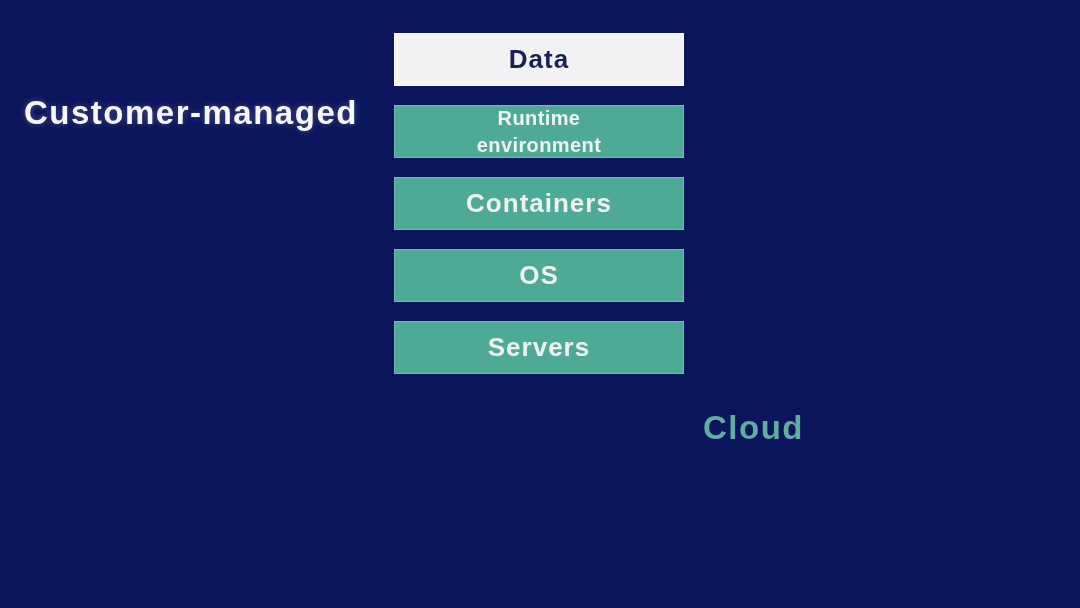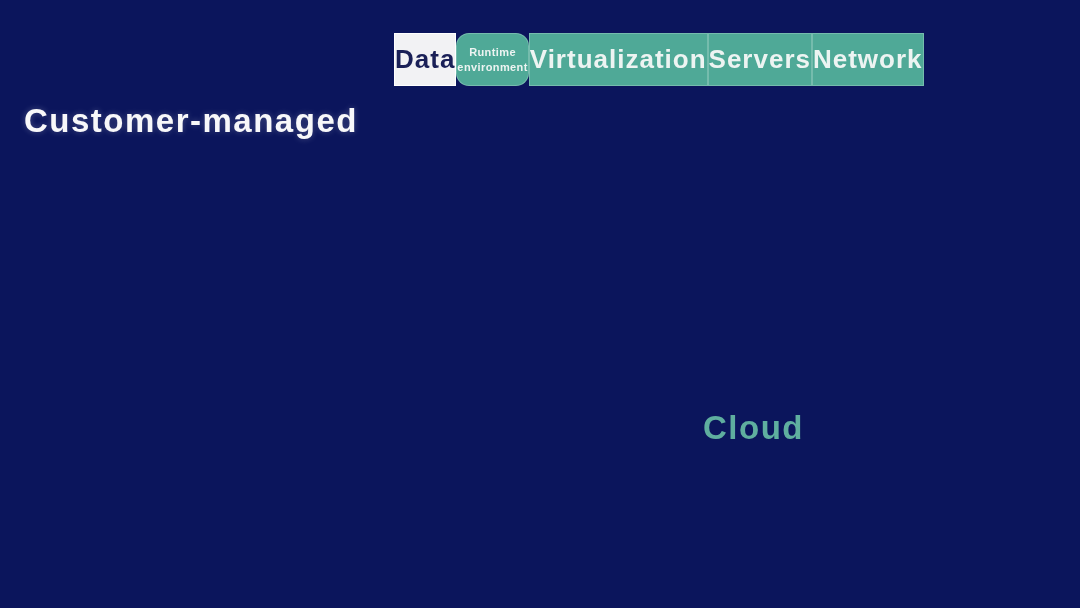--- a/index.html
+++ b/index.html
@@ -20,22 +20,22 @@
   }
   .canvas{
     position:relative;
     width:1080px;height:608px;
   }
   .stack{
     position:absolute;
     left:394px; top:33px;
     width:290px;
     display:flex;
-    flex-direction:row;
-    gap:0;
+    flex-direction:column;
+    gap:19px;
   }
   .layer{
     height:53px;
     box-sizing:border-box;
     display:flex;
     align-items:center;
     justify-content:center;
     text-align:center;
     font-weight:700;
     font-size:26px;
@@ -45,36 +45,35 @@
     background:var(--customer-box-bg);
     color:var(--customer-box-text);
     border:1px solid #ffffff;
   }
   .layer.provider{
     background:var(--provider-box-bg);
     color:var(--provider-box-text);
     border:1px solid rgba(255,255,255,0.22);
   }
   .layer.small{
-    font-size:11px;
+    font-size:20px;
     line-height:1.35;
     letter-spacing:0.4px;
-    border-radius:13px;
   }
   .layer.small .wrap{
     display:inline-block;
     max-width:140px;
   }
   .side-label{
     position:absolute;
     font-weight:700;
     letter-spacing:1.5px;
   }
   .side-label.customer{
-    left:24px; top:102px;
+    left:24px; top:94px;
     font-size:33px;
     color:var(--customer-label-color);
     text-shadow:0 0 6px rgba(255,255,255,0.25);
   }
   .side-label.provider{
     left:703px; top:406px;
     font-size:33px;
     line-height:44px;
     color:var(--provider-label-color);
     text-align:right;
@@ -91,34 +90,34 @@
 
     <div class="layer customer">
       <span>Data</span>
     </div>
 
 
     <div class="layer provider small">
       <span class="wrap">Runtime environment</span>
     </div>
 
-
+    <div class="layer provider">
+      <span>Containers</span>
+    </div>
 
     <div class="layer provider">
-      <span>Virtualization</span>
+      <span>OS</span>
     </div>
+
 
 
     <div class="layer provider">
       <span>Servers</span>
     </div>
 
-    <div class="layer provider">
-      <span>Network</span>
-    </div>
 
   </div>
 
   <div class="side-label provider">
     <div>Cloud</div>
   </div>
 
 </div>
 
 </body></html>

